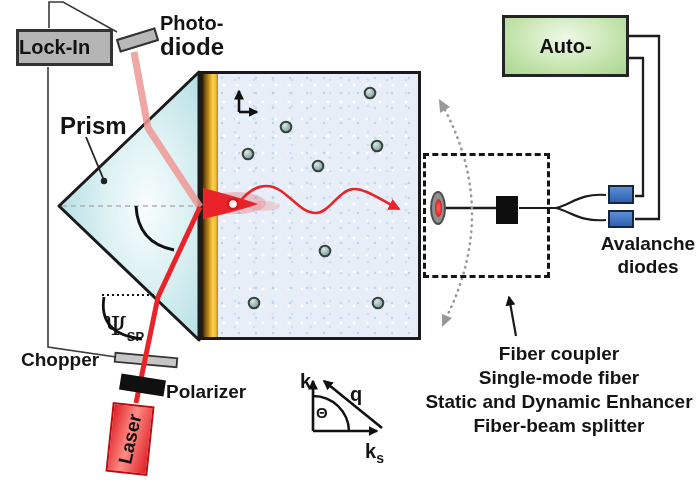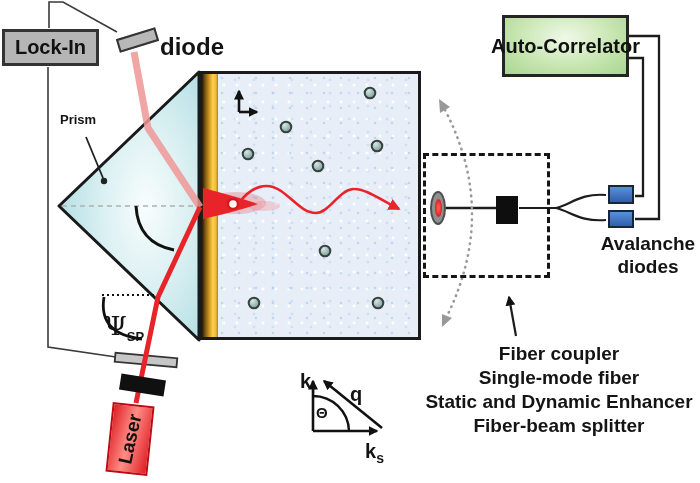--- a/index.html
+++ b/index.html
@@ -13,22 +13,22 @@
         z-index:1;background-color:#e7eef8;
         background-image:
           radial-gradient(circle at 3px 4px, rgba(167,194,229,.55) 1px, transparent 1.7px),
           radial-gradient(circle at 9px 11px, rgba(255,255,255,.95) 1px, transparent 1.9px),
           radial-gradient(circle at 14px 6px, rgba(178,204,236,.45) 1px, transparent 1.8px);
         background-size:17px 15px,13px 17px,19px 13px;}
   #gold{position:absolute;left:0;top:0;bottom:0;width:15px;
         background:linear-gradient(90deg,#241505 0%,#6e4f10 18%,#c1871a 42%,#ffd24a 72%,#edb93a 94%,#c9972c 100%);
         border-right:1px solid #8a8f96;}
   
-  #lockin{left:2px;top:29px;width:97px;height:37px;background:#b5b5b5;border:3px solid #333;
-          box-sizing:border-box;z-index:10;display:flex;align-items:center;justify-content:center;
+  #lockin{left:16px;top:29px;width:97px;height:37px;background:#b5b5b5;border:3px solid #333;
+          box-sizing:border-box;z-index:10;display:flex;align-items:center;justify-content:flex-start;
           font-weight:bold;font-size:20px;color:#111;}
   #photodiode{left:117px;top:33px;width:41px;height:14px;background:#b8b8b8;border:2px solid #333;
           box-sizing:border-box;transform:rotate(-17deg);z-index:10;}
   #polarizer{left:120px;top:377px;width:45px;height:16px;background:#101010;transform:rotate(9deg);z-index:10;}
   #laser{left:109px;top:404px;width:42px;height:70px;z-index:10;transform:rotate(6deg);
          background:linear-gradient(100deg,#df1f26 0%,#ff8d85 48%,#df1f26 100%);
          border:2px solid #b90d13;box-sizing:border-box;
          display:flex;align-items:center;justify-content:center;}
   #laser span{display:block;transform:rotate(-84deg);font-weight:bold;font-size:19px;color:#111;}
   
@@ -144,32 +144,34 @@
     <span>Lock-In</span>
   </div>
   <div id="photodiode" class="abs"></div>
   <div id="polarizer" class="abs"></div>
   <div id="laser" class="abs">
     <span>Laser</span>
   </div>
 
   <div id="autocorr" class="abs">
     <span>Auto-</span>
-    <span>Correlator</span>
   </div>
   <div id="dashedbox" class="abs"></div>
   <div id="coupler" class="abs">
       <div class="core"></div>
     </div>
   <div id="enhancer" class="abs"></div>
   <div id="diode1" class="abs diode"></div>
   <div id="diode2" class="abs diode"></div>
 
+  <div class="lbl" style="left:160px;top:12px;font-size:20px;">Photo-</div>
   <div class="lbl" style="left:160px;top:34px;font-size:24px;">diode</div>
-  <div class="lbl" style="left:60px;top:113px;font-size:13px;">Prism</div>
+  <div class="lbl" style="left:60px;top:113px;font-size:24px;">Prism</div>
+  <div class="lbl" style="left:21px;top:350px;font-size:19px;">Chopper</div>
+  <div class="lbl" style="left:166px;top:382px;font-size:19px;">Polarizer</div>
 
   <div class="lbl" style="left:141px;top:199px;">
     <span class="psi">Ψ′</span><span class="sb">SP</span>
   </div>
   <div class="lbl" style="left:104px;top:312px;">
     <span class="psi">Ψ</span><span class="sb">SP</span>
   </div>
 
   <div class="lbl" style="left:219px;top:74px;font-size:16px;">x</div>
   <div class="lbl" style="left:262px;top:111px;font-size:17px;">z</div>

